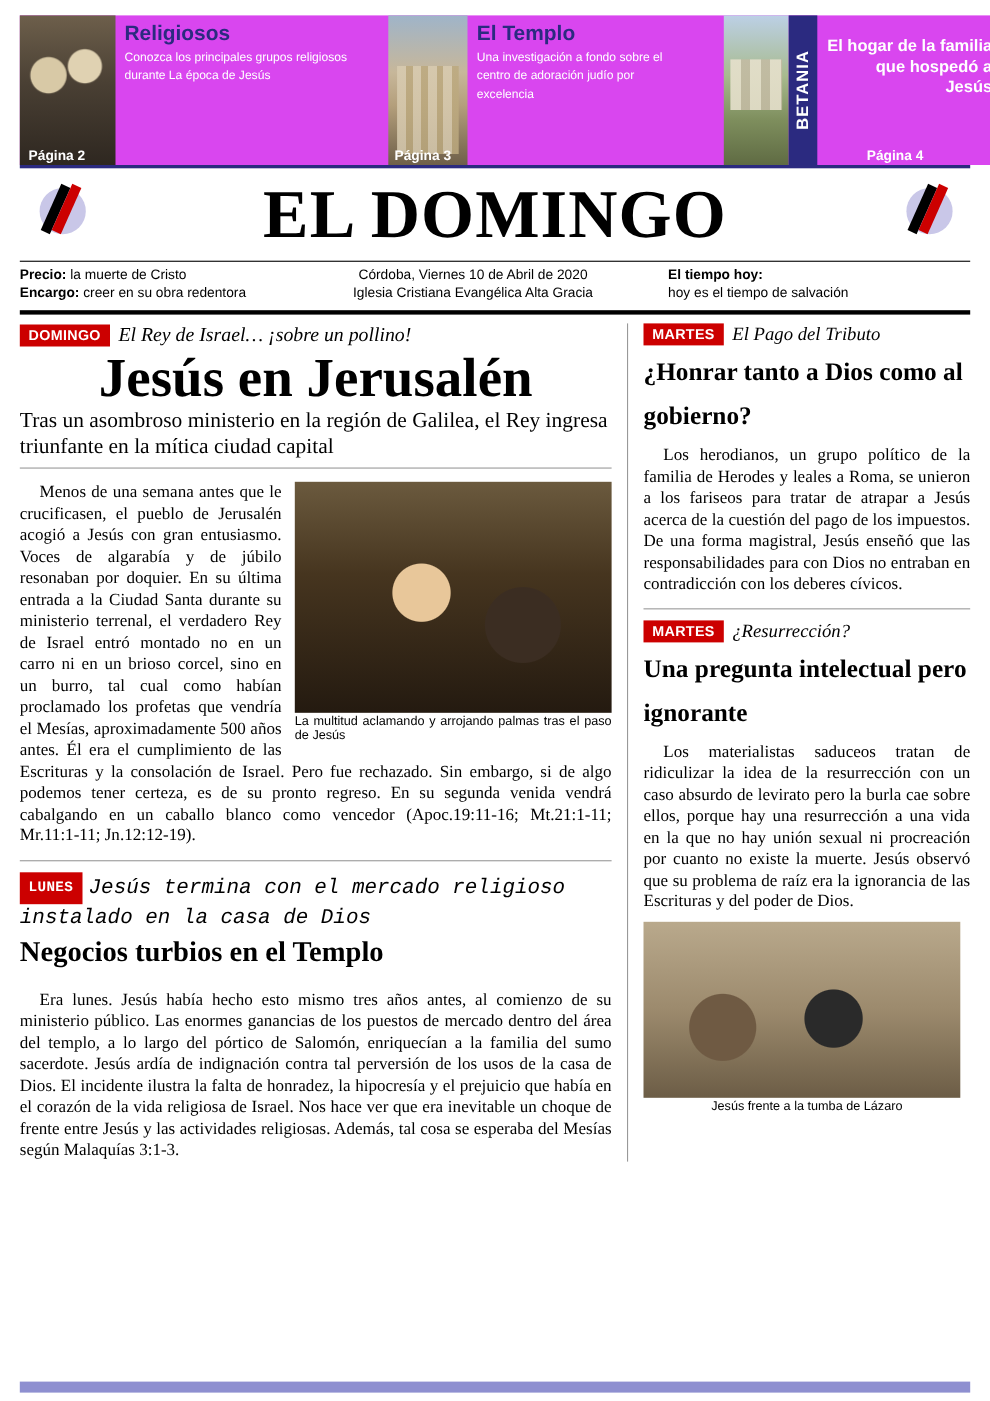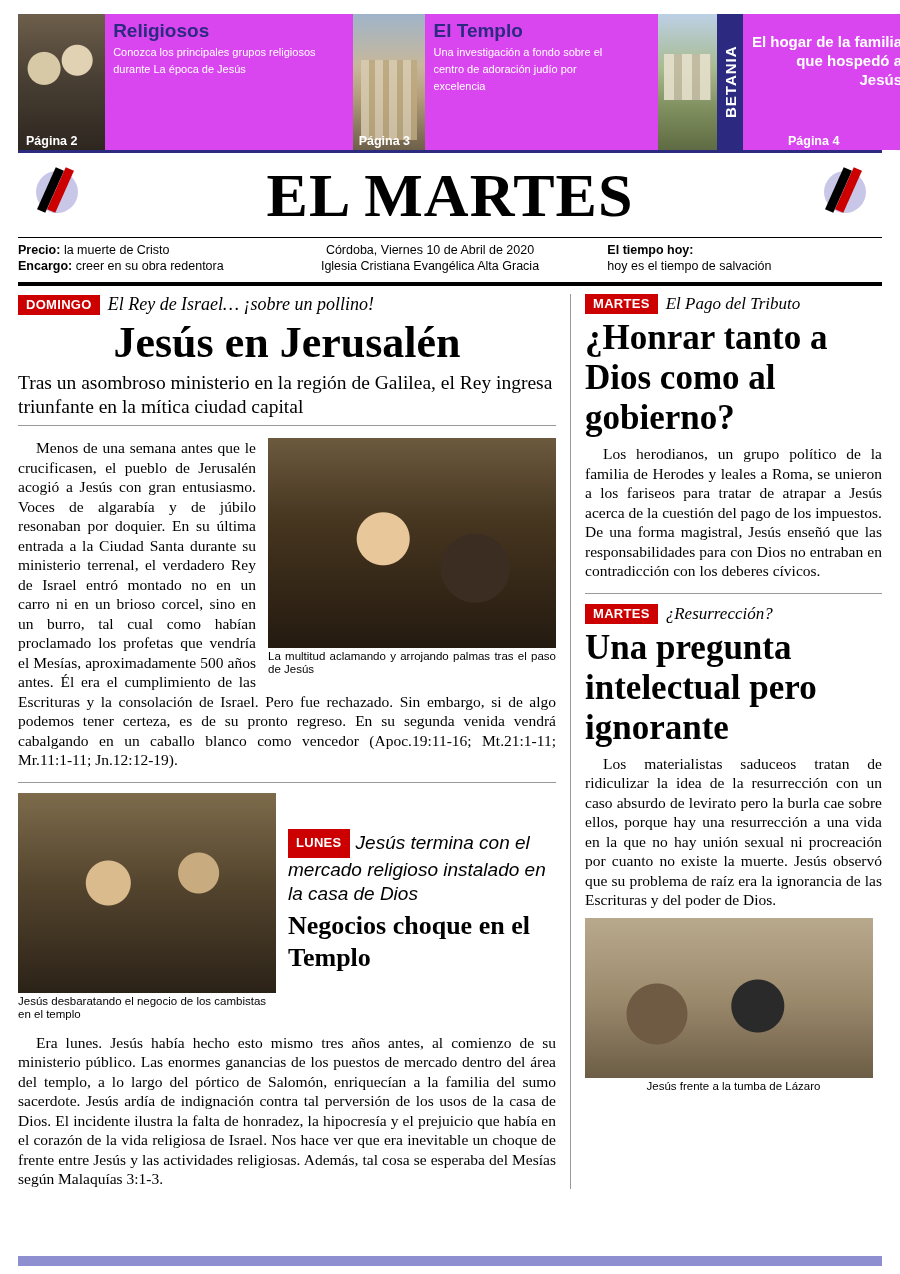--- a/index.html
+++ b/index.html
@@ -102,21 +102,21 @@
 
   .kicker { display:flex; align-items:center; gap:8px; margin-bottom:4px;}
   .tag {
     background:#cc0000; color:#fff; font-weight:bold; font-size:13px;
     padding:2px 8px 3px 8px; display:inline-block; letter-spacing:.3px;
   }
   .kicker-text { font-family:"Liberation Serif", serif; font-style:italic; font-size:18px; }
 
   h2.headline {
     font-family:"Liberation Serif", serif; font-weight:bold;
-    font-size:44px; margin:2px 0 4px 0; text-align:center; line-height:48px;
+    font-size:50px; margin:2px 0 4px 0; text-align:center; line-height:48px;
   }
   .deck {
     font-family:"Liberation Serif", serif; font-size:19.5px; line-height:24px;
     margin:0 0 8px 0; border-bottom:1px solid #999; padding-bottom:6px;
   }
 
   .body-text {
     font-family:"Liberation Serif", serif; font-size:15.5px; line-height:19.5px;
     text-align:justify;
   }
@@ -147,41 +147,41 @@
       radial-gradient(circle at 25% 60%, #6f5a43 0 30px, transparent 31px),
       radial-gradient(circle at 60% 55%, #2a2a2a 0 26px, transparent 27px),
       linear-gradient(180deg,#b9a98c 0%, #9c8a6d 50%, #6c5d46 100%);
   }
 
   .sep-rule { height:1px; background:#999; margin:12px 0 10px 0; }
 
   
   h2.headline-r {
     font-family:"Liberation Serif", serif; font-weight:bold;
-    font-size:35px; line-height:40px; margin:4px 0 6px 0;
+    font-size:23px; line-height:40px; margin:4px 0 6px 0;
   }
   .kicker-r { display:flex; align-items:flex-start; gap:8px; }
   .kicker-r .kicker-text { font-size:17px; }
   .right-body {
     font-family:"Liberation Serif", serif; font-size:15.5px; line-height:19.5px;
     text-align:justify;
   }
   .right-body p { margin:0; text-indent:18px; }
 
   
   .block2 { display:flex; gap:12px; margin-top:4px; }
   .block2 .leftimg { width:258px; }
   .block2 .rightcol { flex:1; }
   h3.subhead {
     font-family:"Liberation Serif", serif; font-weight:bold;
     font-size:26px; line-height:32px; margin:4px 0 6px 0;
   }
   .lunes-kicker {
-    font-family:Liberation Sans, sans-serif; font-style:italic;
-    font-size:19px; line-height:24px;margin-top:36px;
+    font-family:Liberation Mono, monospace; font-style:italic;
+    font-size:19px; line-height:24px;
   }
   .lunes-kicker .tag { font-style:normal; margin-right:6px; vertical-align:2px;}
 
   .bottom-bar {
     position:absolute; left:18px; bottom:8px; width:864px; height:10px;
     background:#8e8fd0;
   }
   .clearfix::after { content:""; display:block; clear:both; }
 </style>
 </head>
@@ -220,21 +220,21 @@
 
   </div>
   <div class="promo-line"></div>
 
   <div class="masthead">
     <div class="logo left">
       <div class="disc"></div>
         <div class="bar"></div>
         <div class="bar red"></div>
     </div>
-    <h1>EL MARTES</h1>
+    <h1>EL DOMINGO</h1>
     <div class="logo right">
       <div class="disc"></div>
         <div class="bar"></div>
         <div class="bar red"></div>
     </div>
   </div>
 
   <div class="rule-thin"></div>
 
   <div class="infobar">
@@ -272,29 +272,25 @@
         <div class="figure">
           <div class="photo photo-crowd"></div>
           <div class="caption">La multitud aclamando y arrojando palmas tras el paso de Jesús</div>
         </div>
         <p>Menos de una semana antes que le crucificasen, el pueblo de Jerusalén acogió a Jesús con gran entusiasmo. Voces de algarabía y de júbilo resonaban por doquier. En su última entrada a la Ciudad Santa durante su ministerio terrenal, el verdadero Rey de Israel entró montado no en un carro ni en un brioso corcel, sino en un burro, tal cual como habían proclamado los profetas que vendría el Mesías, aproximadamente 500 años antes. Él era el cumplimiento de las Escrituras y la consolación de Israel. Pero fue rechazado. Sin embargo, si de algo podemos tener certeza, es de su pronto regreso. En su segunda venida vendrá cabalgando en un caballo blanco como vencedor (Apoc.19:11-16; Mt.21:1-11; Mr.11:1-11; Jn.12:12-19).</p>
       </div>
 
       <div class="sep-rule"></div>
 
       <div class="block2">
-        <div class="leftimg">
-          <div class="photo-market"></div>
-          <div class="caption">Jesús desbaratando el negocio  de los cambistas en el templo</div>
-        </div>
         <div class="rightcol">
           <div class="lunes-kicker">
             <span class="tag">LUNES</span><span>Jesús termina con el mercado religioso instalado en la casa de Dios</span>
           </div>
-          <h3 class="subhead">Negocios choque en el Templo</h3>
+          <h3 class="subhead">Negocios turbios en el Templo</h3>
         </div>
       </div>
       <div class="body-text" style="margin-top:2px;">
         <p>Era lunes. Jesús había hecho esto mismo tres años antes, al comienzo de su ministerio público. Las enormes ganancias  de los puestos de mercado dentro del área del templo, a lo largo del pórtico de Salomón, enriquecían a la familia del sumo sacerdote. Jesús ardía de indignación contra tal perversión de los usos de la casa de Dios. El incidente ilustra la falta de honradez, la hipocresía y el prejuicio que había en el corazón de la vida religiosa de Israel. Nos hace ver que era inevitable un choque de frente entre Jesús y las actividades religiosas. Además, tal cosa se esperaba del Mesías según Malaquías 3:1-3.</p>
       </div>
 
     </div>
 
     <div class="col-right">
 

